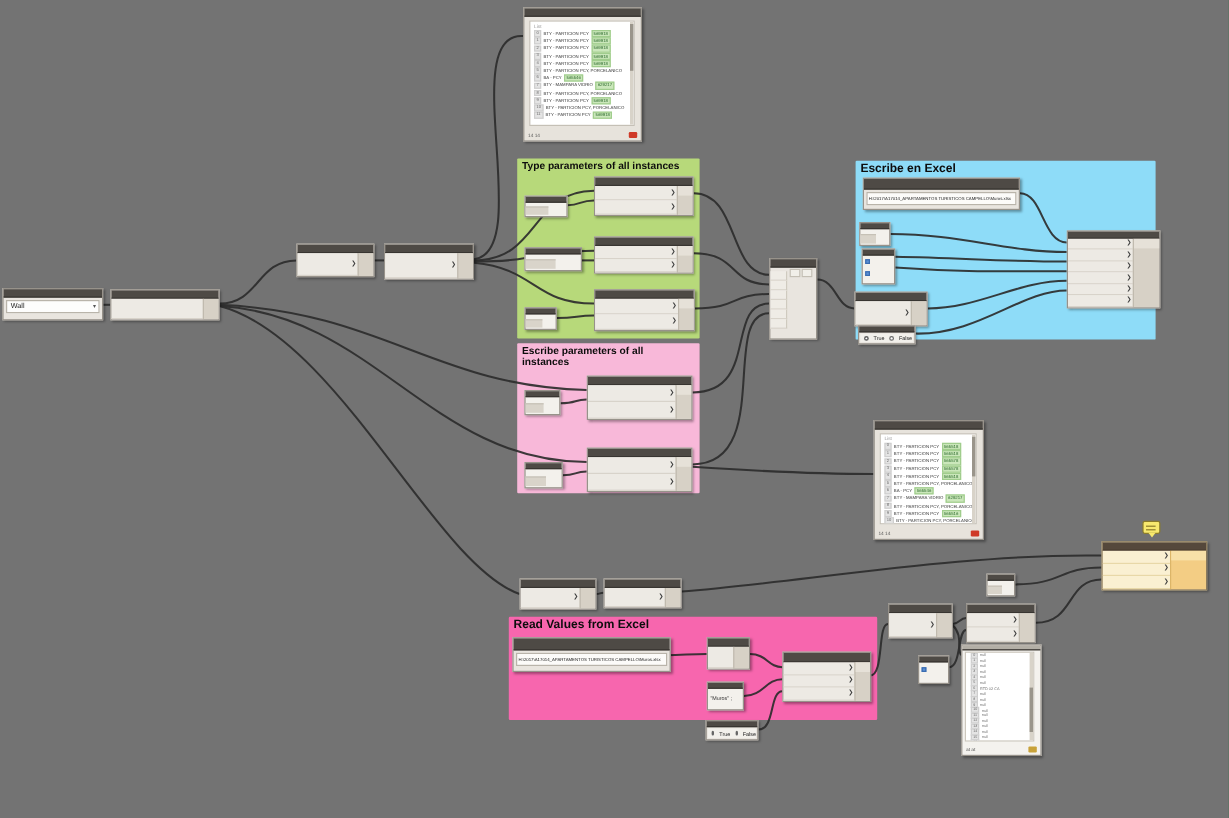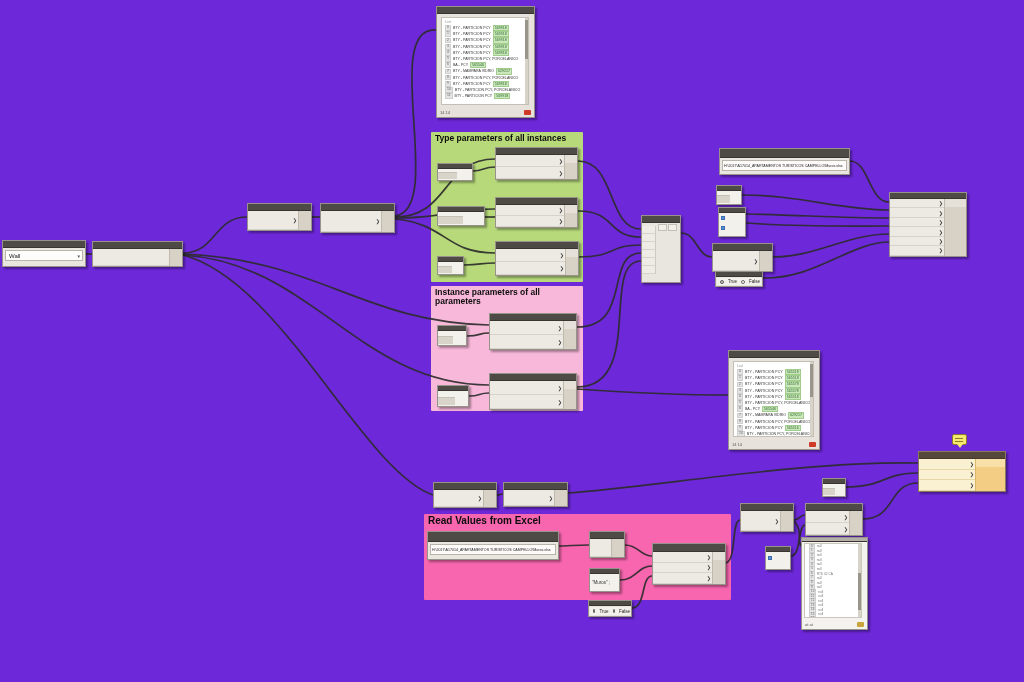--- a/index.html
+++ b/index.html
@@ -1,17 +1,17 @@
 <!DOCTYPE html>
 <html><head>
 <meta charset="utf-8">
 <style>
   html,body{margin:0;padding:0;background:#4b7a57;}
   *{box-sizing:border-box;font-family:"Liberation Sans",sans-serif;}
-  #canvas{position:relative;width:1024px;height:682px;background:#6d28d9;overflow:hidden;}
+  #canvas{position:relative;width:1024px;height:682px;background:#737373;overflow:hidden;}
   #wires{position:absolute;left:0;top:0;width:1024px;height:682px;pointer-events:none;}
   #wires path{fill:none;stroke:#2d2d2d;stroke-width:1.7;opacity:.92;}
   .group{position:absolute;border-radius:1px;}
   .gtitle{font-weight:bold;color:#0d0d0d;padding:2px 4px;line-height:1.05;}
   .node{position:absolute;background:#e9e5df;border:1px solid #97928a;box-shadow:1.5px 1.5px 2px rgba(0,0,0,.35);}
   .ntitle{position:absolute;left:0;right:0;top:0;height:7px;background:#4e4a45;border-bottom:1px solid #383531;}
   .rows{position:absolute;left:0;top:7px;right:13px;bottom:0;}
   .prow{position:relative;background:#edeae4;border-bottom:1px solid #d8d3ca;height:100%;}
   .chev{position:absolute;right:1px;top:50%;transform:translateY(-50%);font-size:5px;line-height:1;color:#3f3f3f;}
   .ocol{position:absolute;top:7px;right:0;bottom:0;width:13px;background:#d7d1c6;border-left:1px solid #c0baae;}
@@ -60,22 +60,25 @@
   .balloon .bline{position:absolute;left:2px;height:1px;background:#8a7b2a;right:3px;}
 </style>
 </head>
 <body>
 
 <div id="canvas">
 
   <div class="group" style="left:431px;top:132px;width:152px;height:150px;background:#b7d97a;">
     <div class="gtitle" style="font-size:8.5px;">Type parameters of all instances</div>
   </div>
+  <div class="group" style="left:713px;top:134px;width:250px;height:149px;background:#8edcf8;">
+    <div class="gtitle" style="font-size:10px;">Escribe en Excel</div>
+  </div>
   <div class="group" style="left:431px;top:286px;width:152px;height:125px;background:#f8b8d9;">
-    <div class="gtitle" style="font-size:8.5px;width:120px;">Instance parameters of all parameters</div>
+    <div class="gtitle" style="font-size:8.5px;width:120px;">Escribe parameters of all instances</div>
   </div>
   <div class="group" style="left:424px;top:514px;width:307px;height:86px;background:#f766ae;">
     <div class="gtitle" style="font-size:10px;">Read Values from Excel</div>
   </div>
 
   <svg id="wires">
     <path d="M86,254 C89,254 90,254 92,254"></path>
     <path d="M183,253 C216,253 214,217 247,217"></path>
     <path d="M312,217 C316,217 316,217 320,217"></path>
     <path d="M395,216 C446,210 380,26 436,30"></path>

